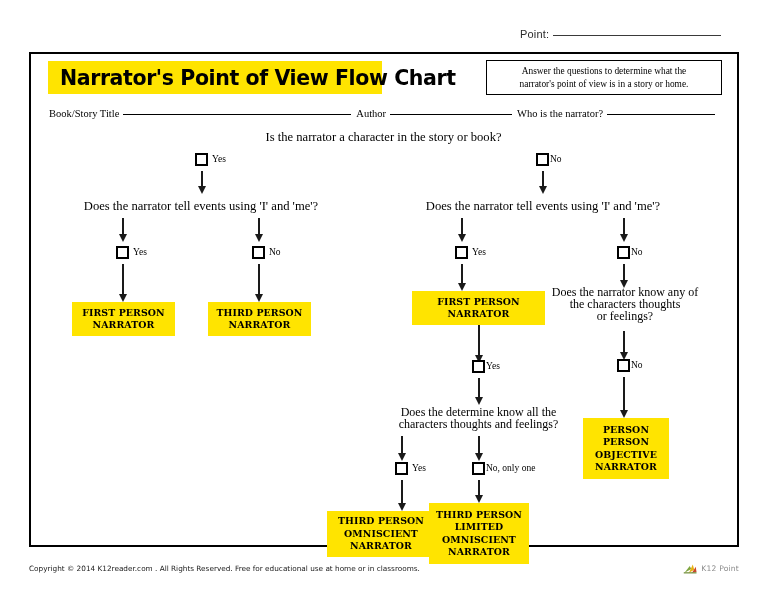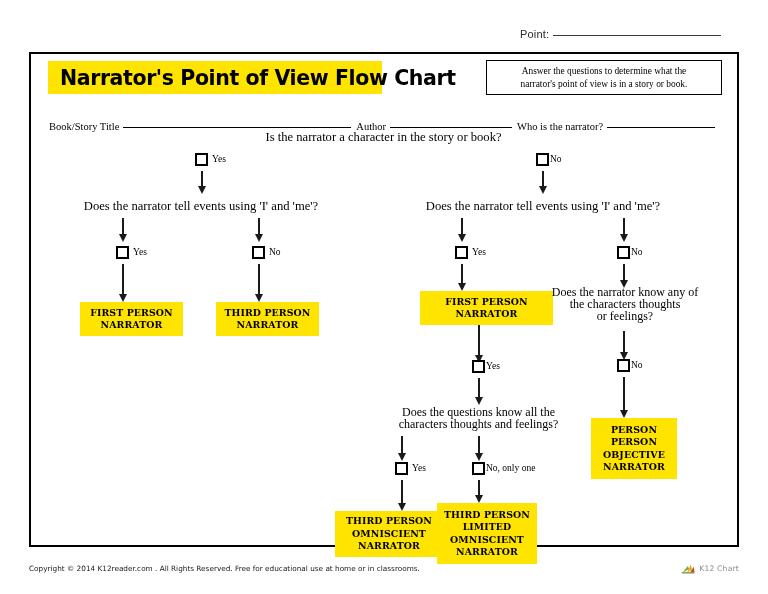--- a/index.html
+++ b/index.html
@@ -97,21 +97,20 @@
   }
 
   
   #fields-row {
     position: absolute;
     left: 18px;
     top: 54px;
     width: 674px;
     font-size: 10.5px;
     white-space: nowrap;
-    margin-top: 13px;
   }
   #fields-row .fld { display: inline-block; }
   #fields-row .rule {
     display: inline-block;
     border-bottom: 1.2px solid #000000;
     vertical-align: 2px;
     margin: 0 5px 0 4px;
   }
   .rule-title  { width: 228px; }
   .rule-author { width: 122px; }
@@ -187,21 +186,20 @@
     justify-content: center;
     align-items: center;
     text-align: center;
     font-family: "DejaVu Serif", serif;
     font-weight: bold;
     font-size: 9.4px;
     line-height: 12.5px;
     letter-spacing: .1px;
     box-sizing: border-box;
     padding: 2px 4px;
-    margin-left: 8px;
   }
 
   
   #footer {
     position: absolute;
     left: 29px;
     top: 562px;
     width: 710px;
     height: 20px;
   }
@@ -242,21 +240,21 @@
 </div>
 
 <div id="sheet-frame">
 
   <div id="header-band">
     <div id="title-block">
       <span id="title-text">Narrator's Point of View Flow Chart</span>
     </div>
     <div id="instruction-box">
       <span>Answer the questions to determine what the</span>
-      <span>narrator's point of view is in a story or book.</span>
+      <span>narrator's point of view is in a story or home.</span>
     </div>
   </div>
 
   <div id="fields-row">
     <span class="fld">Book/Story Title</span><span class="rule rule-title"></span><span class="fld">Author</span><span class="rule rule-author"></span><span class="fld">Who is the narrator?</span><span class="rule rule-who"></span>
   </div>
 
   <div id="flow-canvas">
 
     <div class="node q" style="left:120px; top:76px; width:465px;">Is the narrator a character in the story or book?</div>
@@ -318,21 +316,21 @@
 
     <div class="arrow" style="left:447px; top:271px; height:31px;"></div>
 
     <div class="cb-group" style="left:441px; top:306px;">
       <span class="cbox"></span>
       <span class="cb-label tight">Yes</span>
     </div>
     <div class="arrow" style="left:447px; top:324px; height:20px;"></div>
 
     <div class="node q wrap" style="left:325px; top:352px; width:245px; text-align:center;">
-      <div>Does the questions know all the</div>
+      <div>Does the determine know all the</div>
       <div>characters thoughts and feelings?</div>
     </div>
 
     <div class="arrow" style="left:370px; top:382px; height:18px;"></div>
     <div class="arrow" style="left:447px; top:382px; height:18px;"></div>
 
     <div class="cb-group" style="left:364px; top:408px;">
       <span class="cbox"></span>
       <span class="cb-label">Yes</span>
     </div>
@@ -389,15 +387,15 @@
 
 <div id="footer">
   <div id="copyright">Copyright © 2014 K12reader.com . All Rights Reserved. Free for educational use at home or in classrooms.</div>
   <div id="brand">
     <svg id="brand-mark" viewBox="0 0 20 17">
       <path d="M2 14 L9 5 L11 9 Z" fill="#7FA63F"></path>
       <path d="M8 14 L13 3 L15 10 Z" fill="#E8B014"></path>
       <path d="M12 14 L17 6 L18 13 Z" fill="#C9472B"></path>
       <rect x="1" y="13.5" width="17" height="1.6" fill="#6E8B33"></rect>
     </svg>
-    <span id="brand-text">K12 Chart</span>
+    <span id="brand-text">K12 Point</span>
   </div>
 </div>
 
 </body></html>

